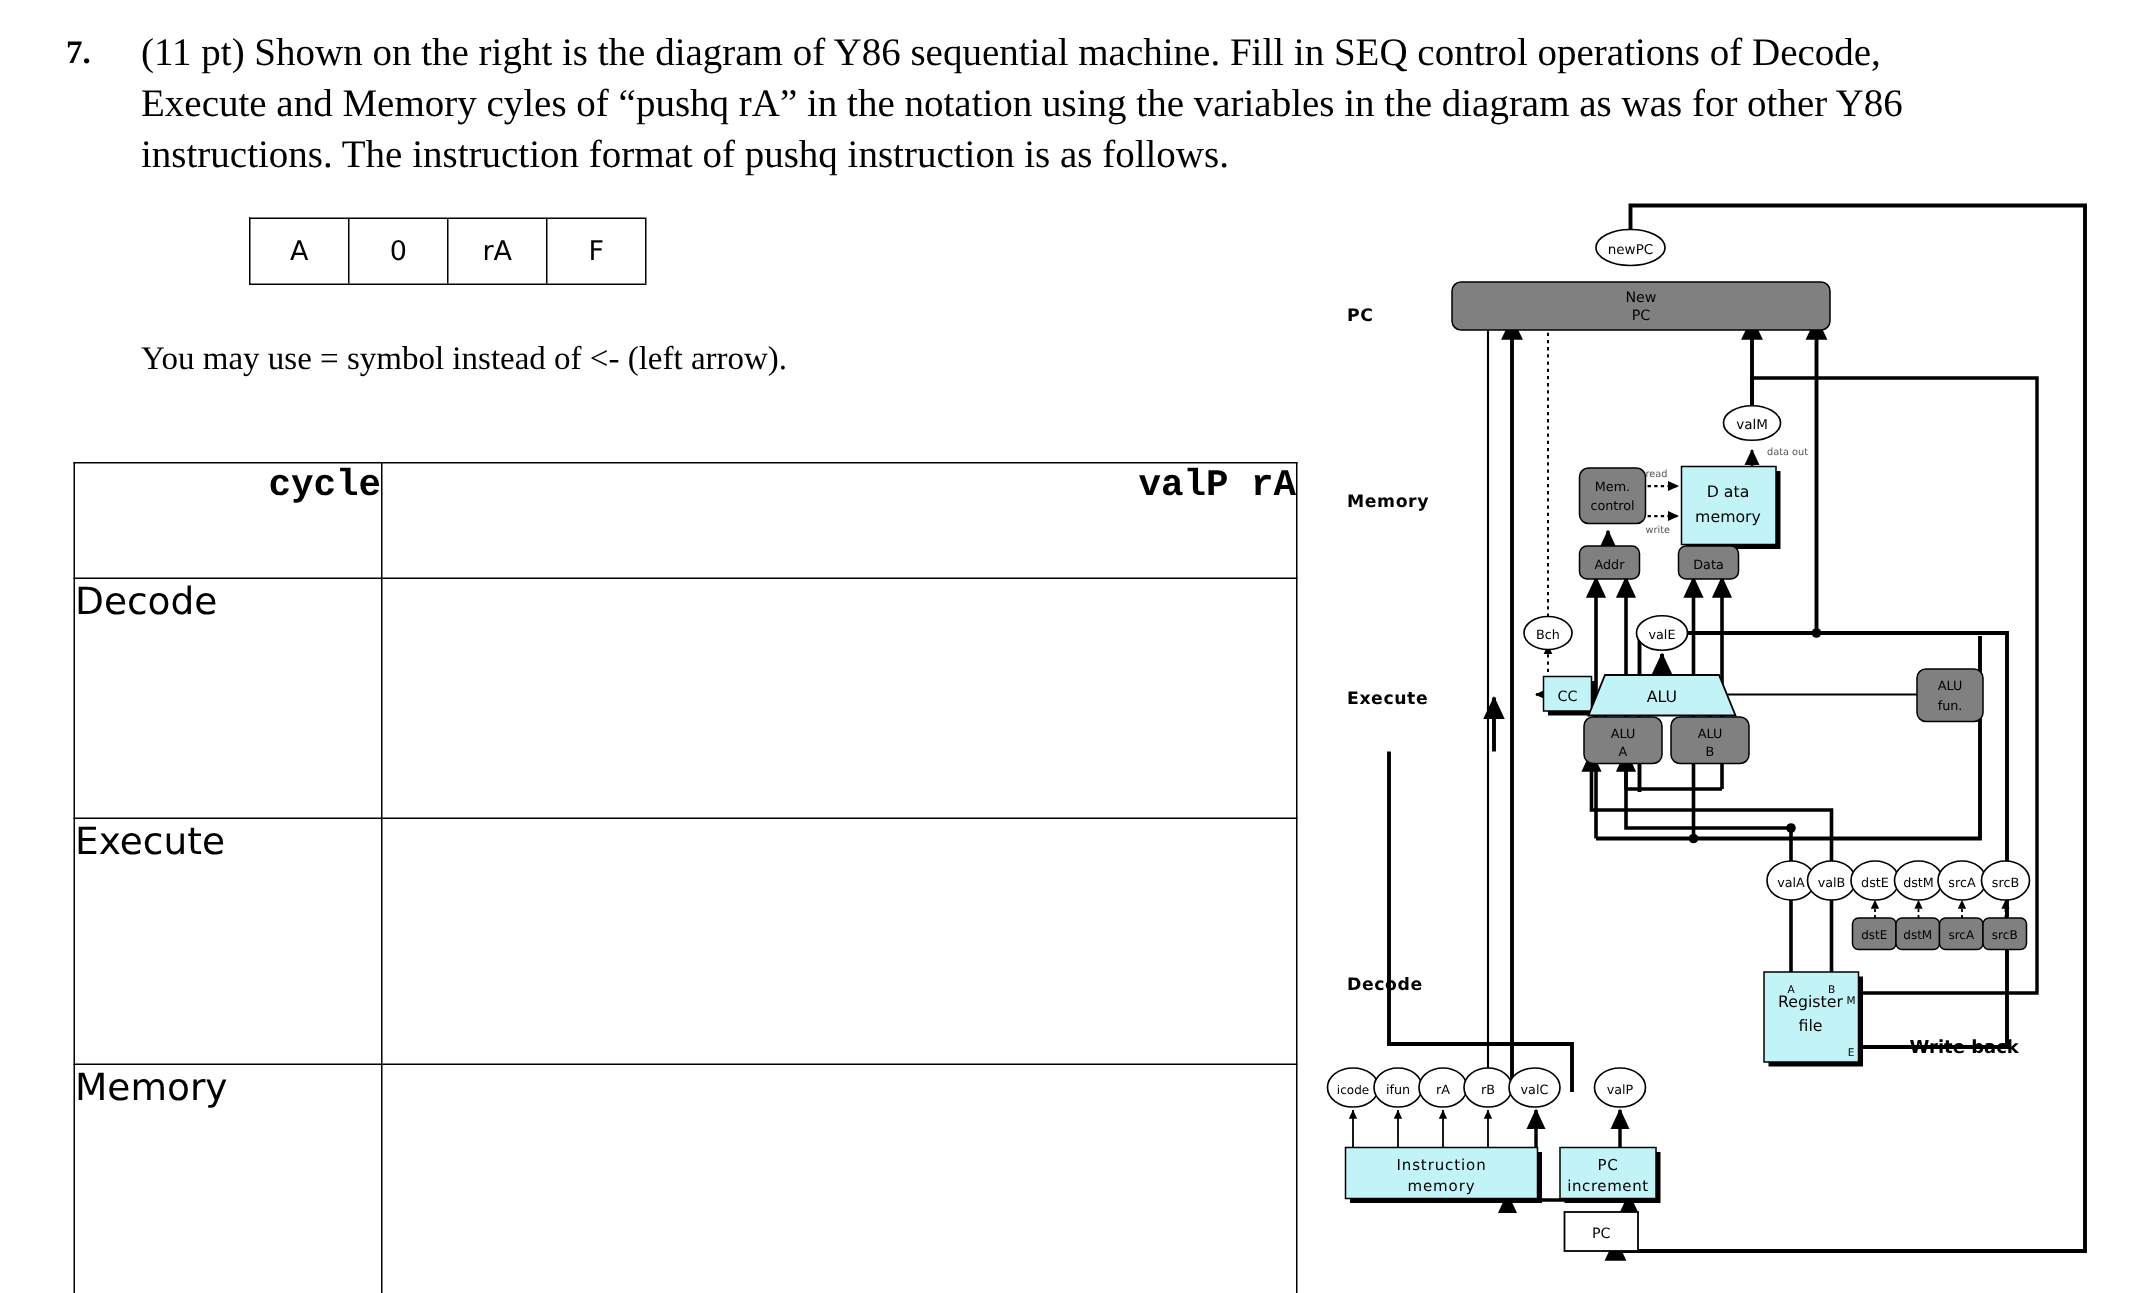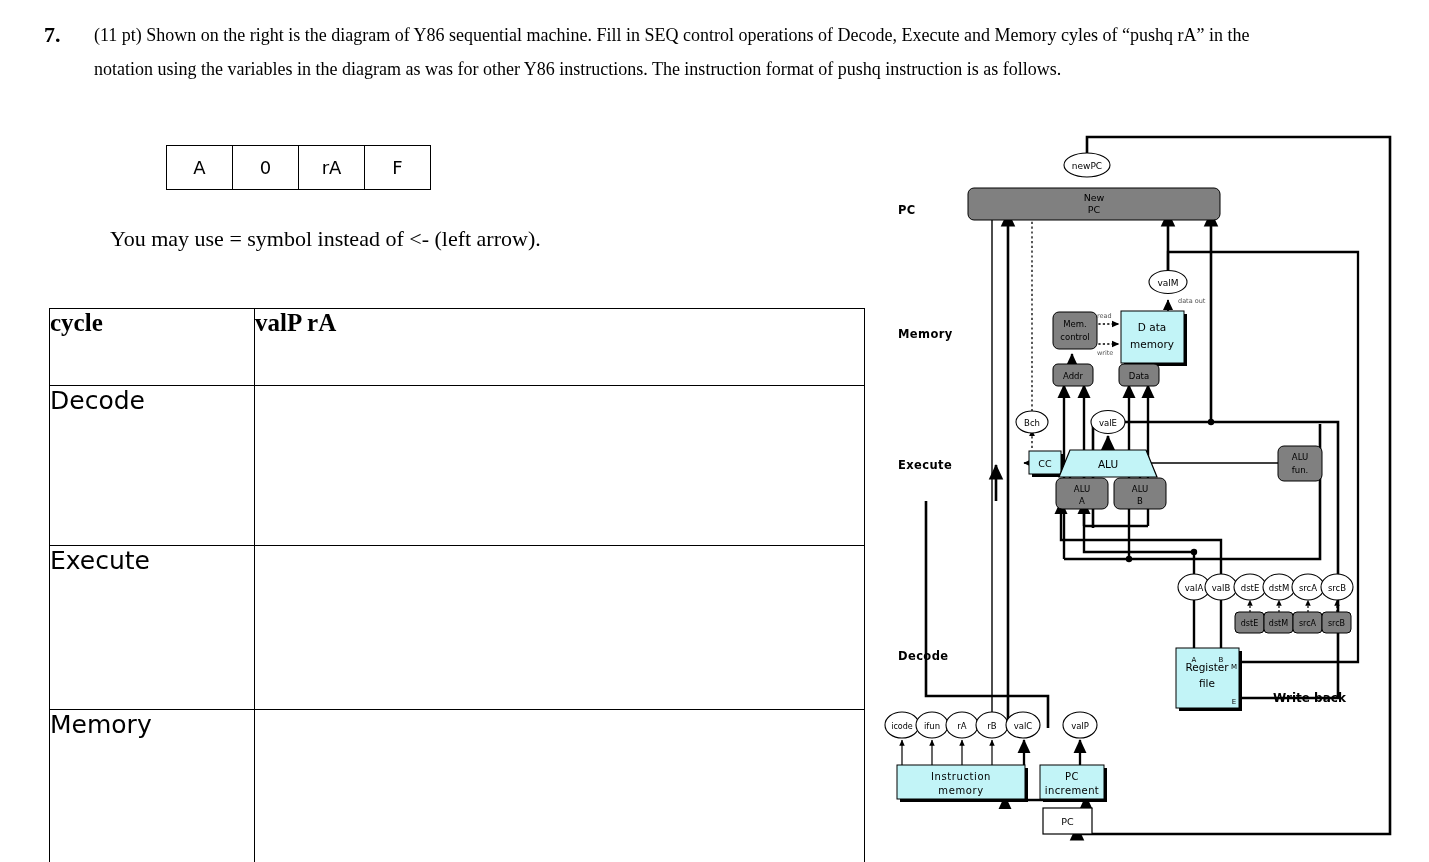--- a/index.html
+++ b/index.html
@@ -28,21 +28,21 @@
     align-items: flex-start;
   }
   #question-number {
     font-weight: bold;
     font-size: 22px;
     line-height: 34px;
     width: 50px;
     flex: 0 0 50px;
   }
   #question-text {
-    font-size: 18px;
+    font-size: 26px;
     line-height: 34px;
     flex: 1;
   }
 
   
   #instr-format {
     position: absolute;
     left: 166px;
     top: 145px;
     display: flex;
@@ -56,21 +56,21 @@
     display: flex;
     align-items: center;
     justify-content: center;
     font-family: "DejaVu Sans", sans-serif;
     font-size: 18px;
   }
 
   
   #note-line {
     position: absolute;
-    left: 110px;
+    left: 94px;
     top: 223px;
     font-size: 22px;
     line-height: 32px;
   }
 
   
   #answer-table {
     position: absolute;
     left: 49px;
     top: 308px;
@@ -79,23 +79,23 @@
     table-layout: fixed;
   }
   #answer-table td, #answer-table th {
     border: 1px solid #000;
     padding: 0;
     vertical-align: top;
   }
   .col-cycle { width: 204px; }
   .hdr-cell {
     height: 76px;
-    text-align: left;
+    text-align: right;
     vertical-align: middle;
-    font-family: Liberation Serif, serif;
+    font-family: Liberation Mono, monospace;
     font-weight: bold;
     font-size: 25px;
   }
   .cycle-label {
     font-family: "DejaVu Sans", sans-serif;
     font-size: 25px;
     padding: 6px 0 0 14px;
     vertical-align: top;
   }
   .row-decode { height: 160px; }

